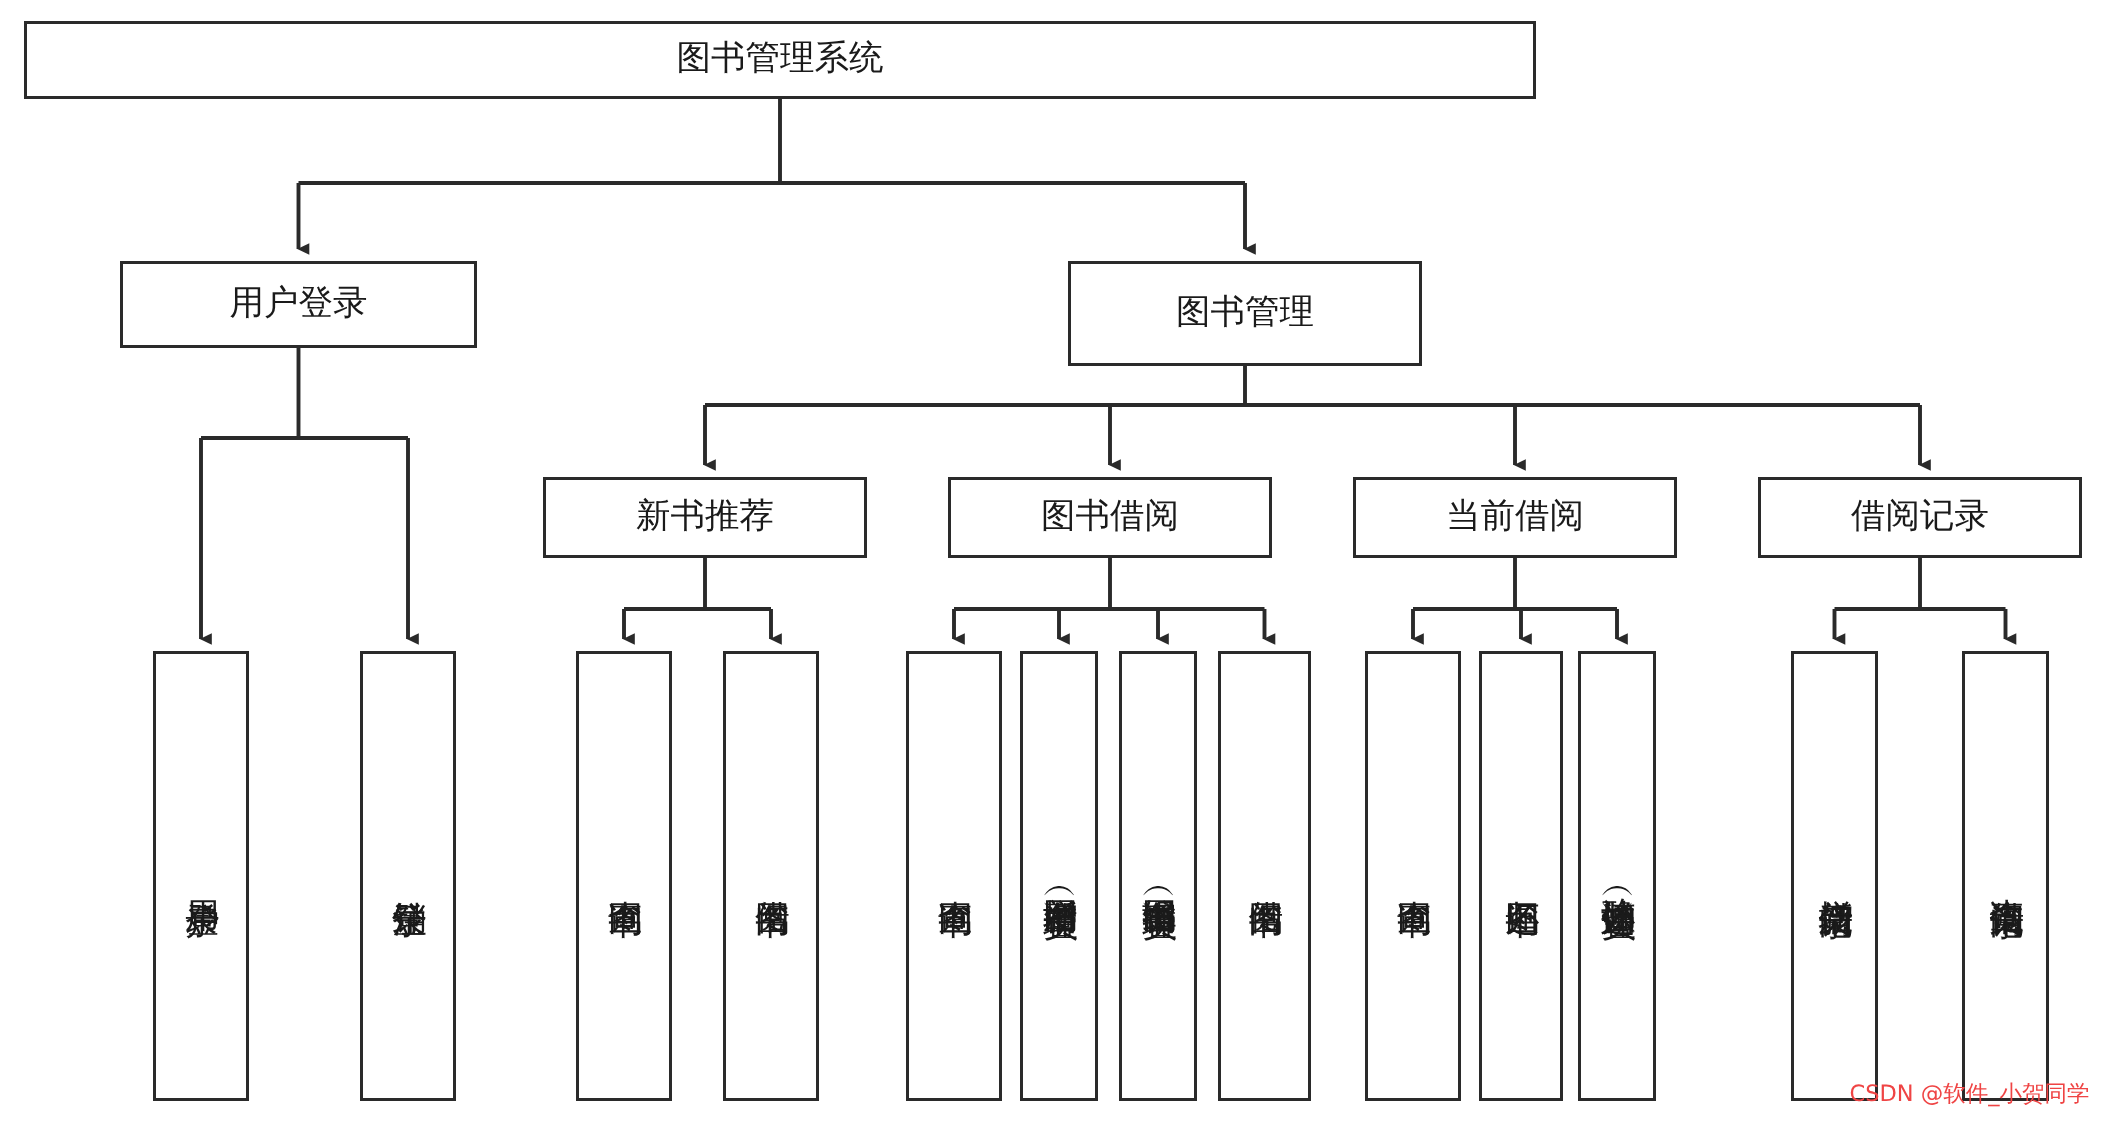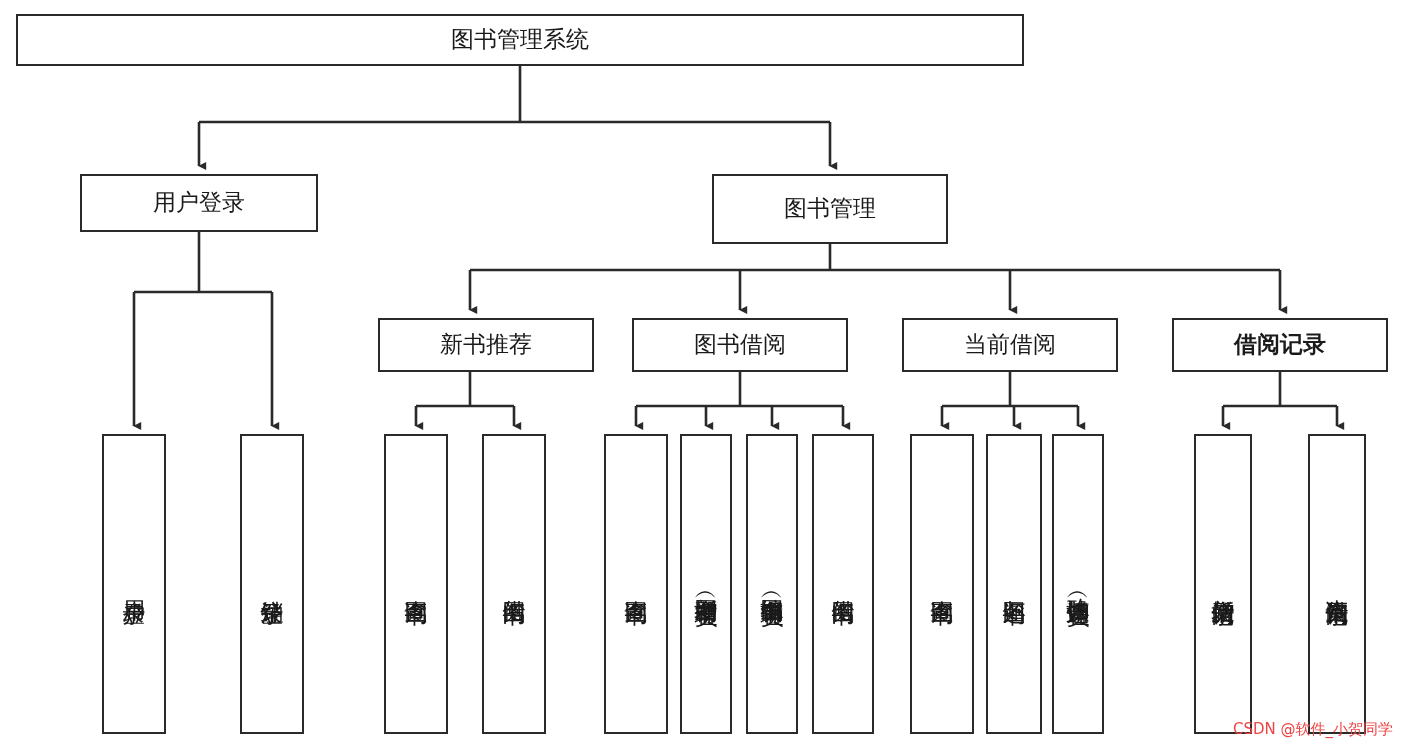--- a/index.html
+++ b/index.html
@@ -125,33 +125,33 @@
   </div>
 
   <div class="node h" style="left:80px;top:174px;width:238px;height:58px;">
     <span class="txt">用户登录</span>
   </div>
 
   <div class="node h" style="left:712px;top:174px;width:236px;height:70px;">
     <span class="txt">图书管理</span>
   </div>
 
-  <div class="node h" style="left:362px;top:318px;width:216px;height:54px;margin-left:16px;">
+  <div class="node h" style="left:362px;top:318px;width:216px;height:54px;">
     <span class="txt">新书推荐</span>
   </div>
 
   <div class="node h" style="left:902px;top:318px;width:216px;height:54px;">
     <span class="txt">当前借阅</span>
   </div>
 
   <div class="node h" style="left:632px;top:318px;width:216px;height:54px;">
     <span class="txt">图书借阅</span>
   </div>
 
-  <div class="node h" style="left:1172px;top:318px;width:216px;height:54px;font-weight:bold;">
+  <div class="node h" style="left:1172px;top:318px;width:216px;height:54px;">
     <span class="txt">借阅记录</span>
   </div>
 
   <div class="node v" style="left:102px;top:434px;width:64px;height:300px;">
     <span class="txt">用户登录</span>
   </div>
 
   <div class="node v" style="left:240px;top:434px;width:64px;height:300px;">
     <span class="txt">注销登录</span>
   </div>

